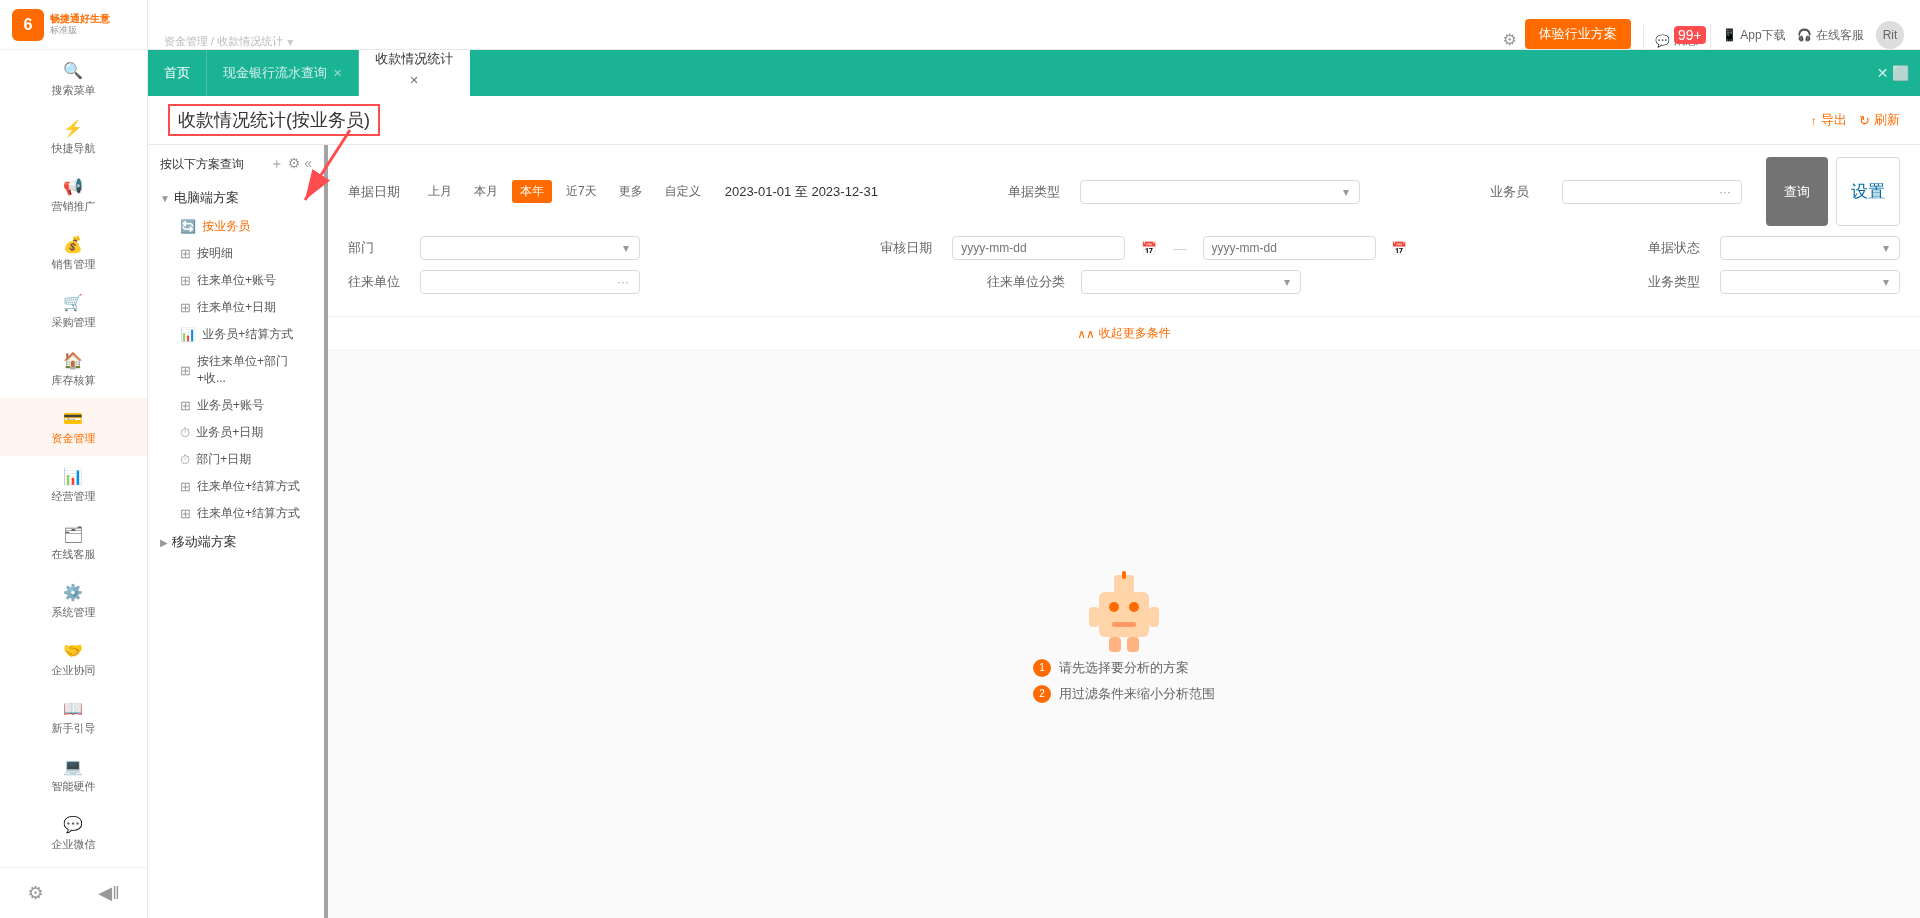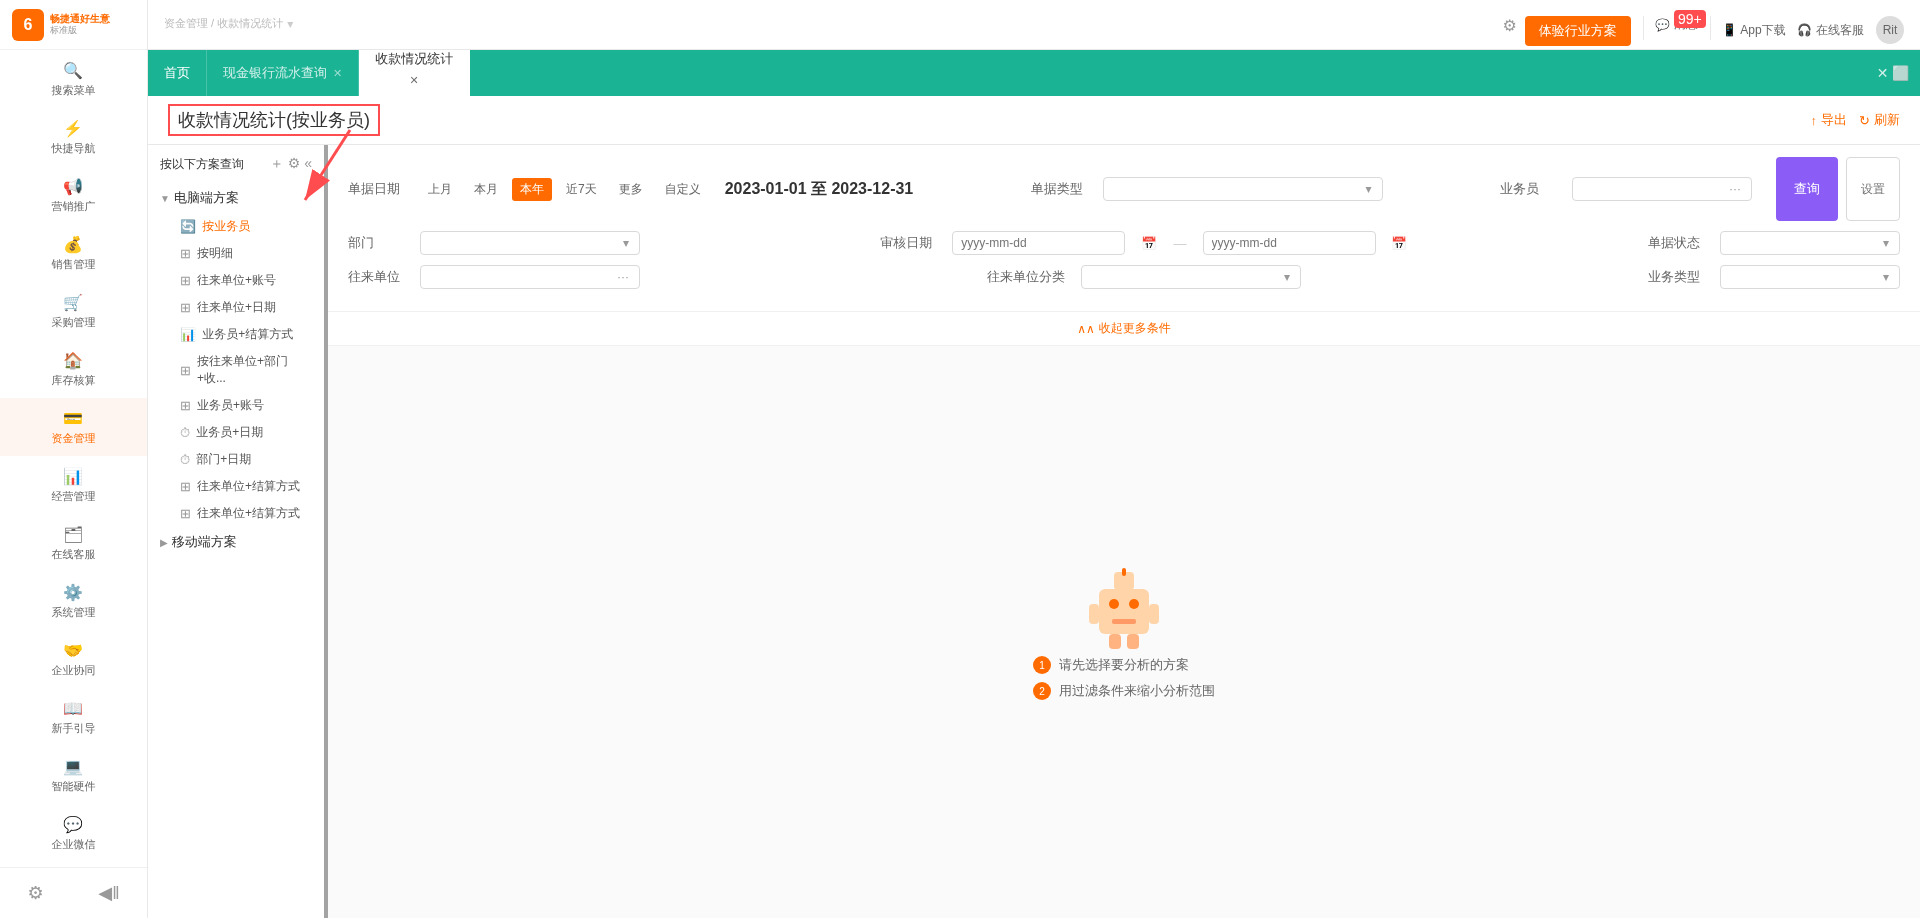--- a/index.html
+++ b/index.html
@@ -14,21 +14,21 @@
     .sidebar-item { display: flex; flex-direction: column; align-items: center; padding: 10px 0; cursor: pointer; color: #666; font-size: 11px; }
     .sidebar-item.active { color: #ff6b00; background: #fff5f0; }
     .sidebar-item .icon { width: 20px; height: 20px; margin-bottom: 3px; display: flex; align-items: center; justify-content: center; font-size: 16px; }
     .sidebar-footer { padding: 10px 0; border-top: 1px solid #f0f0f0; display: flex; justify-content: space-around; }
     .sidebar-footer-btn { color: #999; font-size: 18px; cursor: pointer; padding: 4px; }
 
     
     .main { flex: 1; display: flex; flex-direction: column; overflow: hidden; }
 
     
-    .topbar { height: 50px; background: #fff; display: flex; align-items: flex-start; padding: 16px 16px; border-bottom: 1px solid #e8e8e8; }
+    .topbar { height: 50px; background: #fff; display: flex; align-items: flex-end; padding: 0 16px; border-bottom: 1px solid #e8e8e8; }
     .topbar-breadcrumb { display: flex; align-items: center; gap: 4px; color: #999; font-size: 12px; flex: 1; }
     .topbar-breadcrumb span { color: #ccc; }
     .topbar-btn { background: #ff6b00; color: #fff; border: none; border-radius: 4px; padding: 6px 14px; font-size: 13px; cursor: pointer; }
     .topbar-msg { position: relative; display: flex; align-items: center; gap: 3px; color: #666; font-size: 12px; cursor: pointer; }
     .badge { background: #ff4d4f; color: #fff; border-radius: 4px; font-size: 14px; padding: 1px 4px; position: absolute; top: -6px; right: -8px; }
     .topbar-actions { display: flex; align-items: center; gap: 12px; color: #666; font-size: 12px; }
     .user-avatar { width: 28px; height: 28px; border-radius: 50%; background: #ddd; display: flex; align-items: center; justify-content: center; font-size: 12px; color: #666; }
 
     
     .tabbar { height: 46px; background: #1ab394; display: flex; align-items: stretch; padding: 0; }
@@ -64,27 +64,27 @@
     .scheme-item.active .item-icon { color: #ff6b00; }
 
     
     .right-panel { flex: 1; display: flex; flex-direction: column; overflow: hidden; background: #fff; }
     .filter-section { padding: 12px 20px; background: #fff; border-bottom: 1px solid #f0f0f0; }
     .filter-row { display: flex; align-items: center; gap: 16px; margin-bottom: 10px; flex-wrap: wrap; }
     .filter-label { color: #666; font-size: 13px; min-width: 56px; }
     .filter-date-group { display: flex; align-items: center; gap: 6px; }
     .date-btn { padding: 3px 8px; font-size: 12px; color: #666; cursor: pointer; border: none; background: none; }
     .date-btn.active { background: #ff6b00; color: #fff; border-radius: 3px; }
-    .date-range { font-size: 16px; color: #333; font-weight: bold; }
+    .date-range { font-size: 13px; color: #333; }
     .filter-select { display: flex; align-items: center; gap: 4px; border: 1px solid #d9d9d9; border-radius: 4px; padding: 4px 10px; min-width: 200px; justify-content: space-between; color: #999; font-size: 12px; cursor: pointer; }
     .filter-select-wide { min-width: 280px; }
     .filter-input { border: 1px solid #d9d9d9; border-radius: 4px; padding: 4px 8px; font-size: 12px; color: #999; min-width: 120px; }
     .filter-dash { color: #ccc; }
-    .query-btn { background: #8b5cf6; color: #fff; border: none; border-radius: 4px; padding: 23px 18px; font-size: 13px; cursor: pointer; }
-    .setting-btn { border: 1px solid #d9d9d9; background: #fff; color: #737373; border-radius: 4px; padding: 22px 14px; font-size: 12px; cursor: pointer; }
+    .query-btn { background: #737373; color: #fff; border: none; border-radius: 4px; padding: 23px 18px; font-size: 13px; cursor: pointer; }
+    .setting-btn { border: 1px solid #d9d9d9; background: #fff; color: #0369a1; border-radius: 4px; padding: 22px 14px; font-size: 17px; cursor: pointer; }
     .collapse-bar { display: flex; align-items: center; justify-content: center; padding: 8px; color: #ff6b00; font-size: 12px; cursor: pointer; background: #fff; border-bottom: 1px solid #f0f0f0; }
 
     
     .results-area { flex: 1; display: flex; flex-direction: column; align-items: center; justify-content: center; background: #fafafa; }
     .results-placeholder { display: flex; flex-direction: column; align-items: center; gap: 12px; }
     .placeholder-robot { width: 80px; height: 80px; position: relative; }
     .placeholder-steps { display: flex; flex-direction: column; gap: 8px; }
     .placeholder-step { display: flex; align-items: center; gap: 8px; color: #666; font-size: 13px; }
     .step-num { width: 18px; height: 18px; border-radius: 50%; background: #ff6b00; color: #fff; font-size: 10px; display: flex; align-items: center; justify-content: center; flex-shrink: 0; }
 

